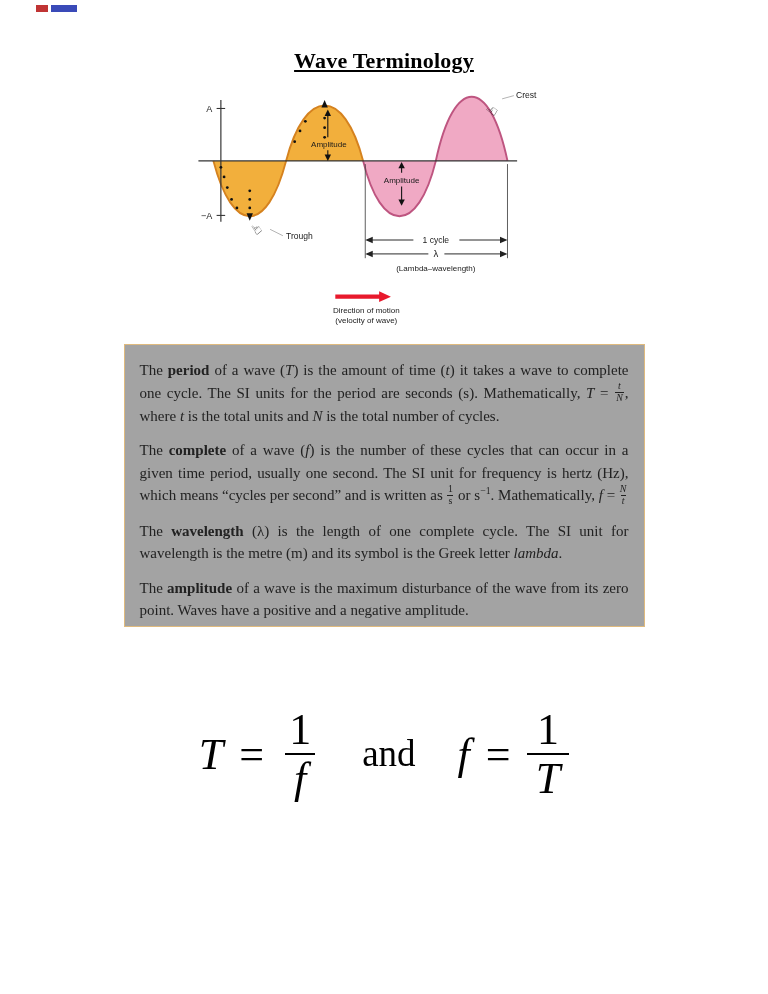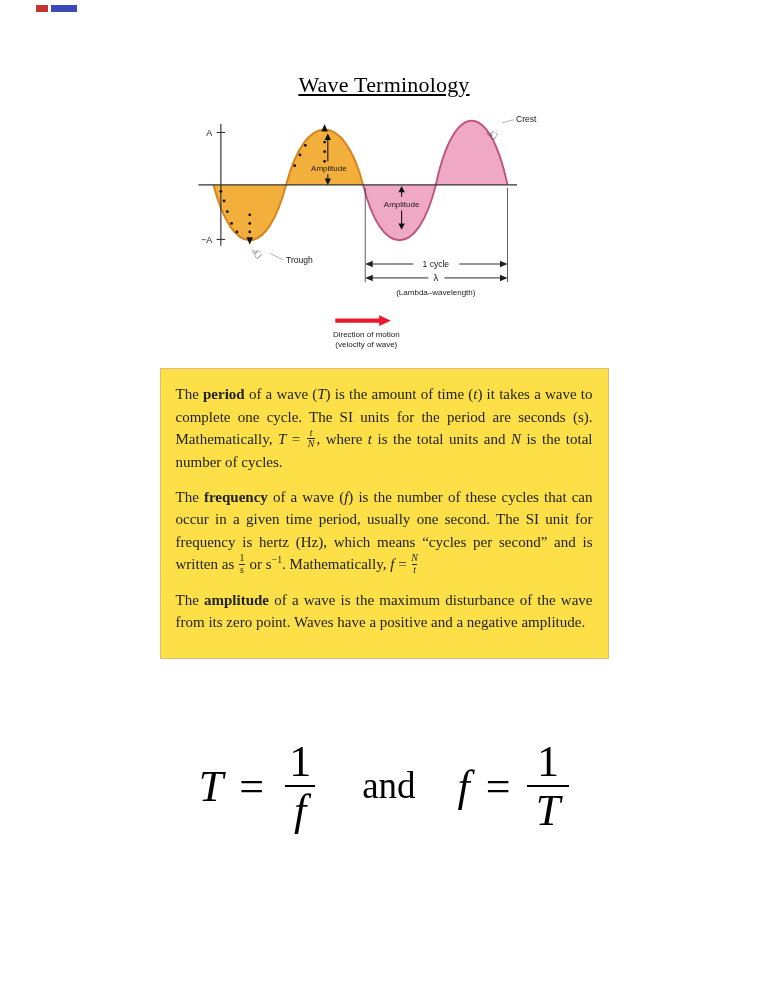--- a/index.html
+++ b/index.html
@@ -1,28 +1,28 @@
 <!DOCTYPE html>
 <html><head>
 <meta charset="utf-8">
 <style>
   html,body{margin:0;padding:0;background:#fff;}
   .page{position:relative;width:768px;height:994px;margin:0 auto;background:#fff;
         font-family:"Liberation Serif",serif;color:#1a1a1a;overflow:hidden;}
   .header-marks{position:absolute;top:5px;left:36px;display:flex;gap:3px;}
   .header-marks .m-red{width:12px;height:7px;background:#c03434;}
   .header-marks .m-blue{width:26px;height:7px;background:#3a4ab8;}
-  .doc-title{margin:0;padding-top:72px;text-align:center;font-size:22px;font-weight:normal;
+  .doc-title{margin:0;padding-top:48px;text-align:center;font-size:22px;font-weight:bold;
              text-decoration:underline;letter-spacing:0.2px;color:#000;}
   .diagram-wrap{display:flex;justify-content:center;margin-top:12px;}
   svg text{font-family:"Liberation Sans",sans-serif;fill:#1a1a1a;}
-  .def-box{width:449px;margin:12px auto 0;box-sizing:border-box;border:1px solid #dfba7e;
-           background:#fde047;padding:14px 15px 9px;}
+  .def-box{width:521px;margin:12px auto 0;box-sizing:border-box;border:1px solid #dfba7e;
+           background:#a3a3a3;padding:14px 15px 0;}
   .def-box p{margin:0 0 12px;font-size:15px;line-height:1.5;text-align:justify;color:#222;}
-  .def-box p:last-child{margin-bottom:15px;}
+  .def-box p:last-child{margin-bottom:4px;}
   .seg-b{font-weight:bold;}
   .seg-i{font-style:italic;}
   .seg-sup{vertical-align:super;font-size:0.65em;line-height:0;}
   .frac-sm{display:inline-flex;flex-direction:column;align-items:center;vertical-align:middle;
            font-size:0.66em;line-height:1.05;margin:0 1px;transform:translateY(-2px);}
   .frac-sm .fd{border-top:1px solid #222;padding:0 1px;}
   .frac-sm.it{font-style:italic;}
   .formulas{display:flex;justify-content:center;align-items:center;margin-top:80px;
             font-size:44px;line-height:1.05;color:#000;}
   .f-var{font-style:italic;}
@@ -131,27 +131,28 @@
       <line x1="290" y1="12" x2="301" y2="9" stroke="#999" stroke-width="0.7"></line>
       <text x="303" y="11" font-size="8">Crest</text>
     </svg>
   </div>
 
   <div class="def-box">
     <p><span>The </span><span class="seg-b">period</span><span> of a wave (</span><span class="seg-i">T</span><span>) is the amount of time (</span><span class="seg-i">t</span><span>) it takes a wave to complete one cycle. The SI units for the period are seconds (s). Mathematically, </span><span class="seg-i">T</span><span> = </span><span class="frac-sm it">
           <span class="fn">t</span>
           <span class="fd">N</span>
         </span><span>, where </span><span class="seg-i">t</span><span> is the total units and </span><span class="seg-i">N</span><span> is the total number of cycles.</span></p>
-    <p><span>The </span><span class="seg-b">frequency</span><span> of a wave (</span><span class="seg-i">f</span><span>) is the number of these cycles that can occur in a given time period, usually one second. The SI unit for frequency is hertz (Hz), which means “cycles per second” and is written as </span><span class="frac-sm">
+    <p><span>The </span><span class="seg-b">complete</span><span> of a wave (</span><span class="seg-i">f</span><span>) is the number of these cycles that can occur in a given time period, usually one second. The SI unit for frequency is hertz (Hz), which means “cycles per second” and is written as </span><span class="frac-sm">
           <span class="fn">1</span>
           <span class="fd">s</span>
         </span><span> or s</span><span class="seg-sup">−1</span><span>. Mathematically, </span><span class="seg-i">f</span><span> = </span><span class="frac-sm it">
           <span class="fn">N</span>
           <span class="fd">t</span>
         </span></p>
+    <p><span>The </span><span class="seg-b">wavelength</span><span> (λ) is the length of one complete cycle. The SI unit for wavelength is the metre (m) and its symbol is the Greek letter </span><span class="seg-i">lambda</span><span>.</span></p>
     <p><span>The </span><span class="seg-b">amplitude</span><span> of a wave is the maximum disturbance of the wave from its zero point. Waves have a positive and a negative amplitude.</span></p>
   </div>
 
   <div class="formulas">
     <span class="f-var">T</span>
     <span class="f-eq">=</span>
     <span class="bigfrac">
       <span class="bnum">1</span>
       <span class="bden f-var">f</span>
     </span>

